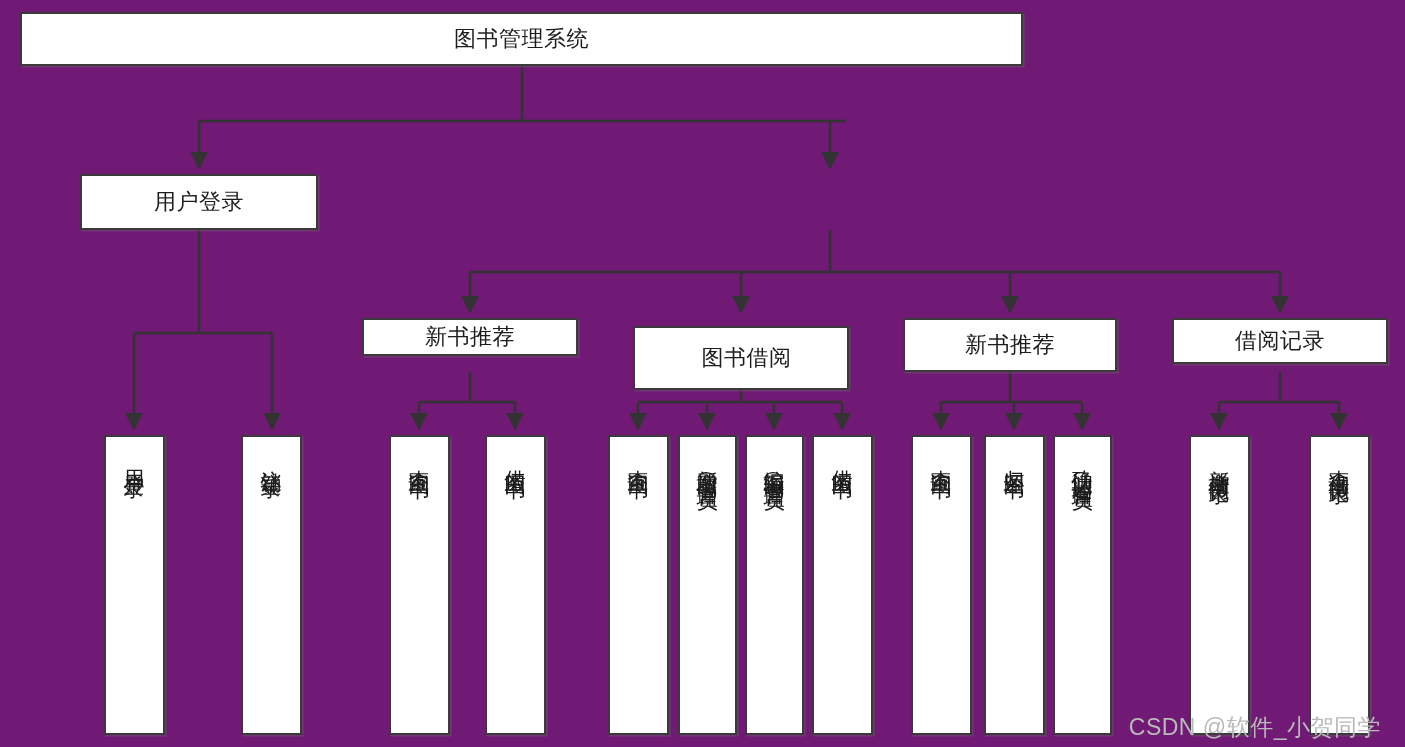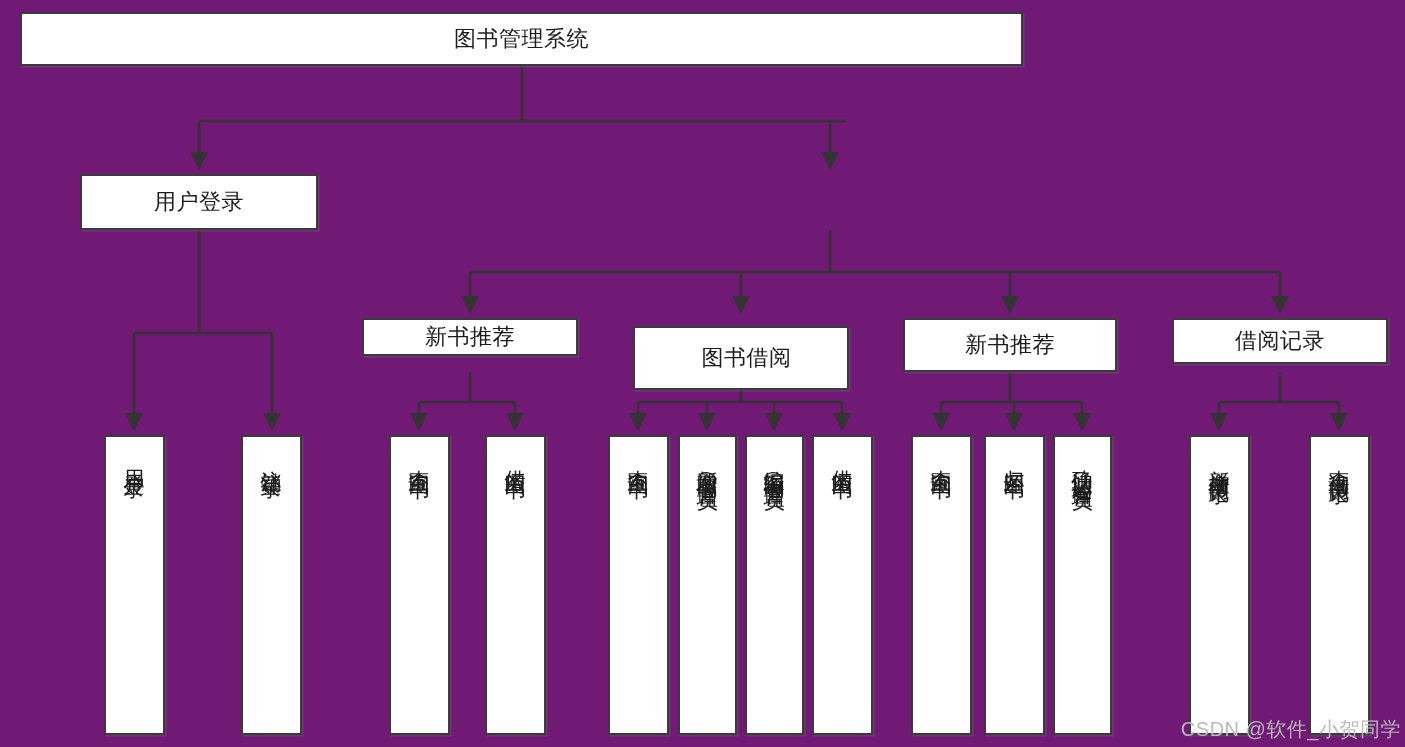--- a/index.html
+++ b/index.html
@@ -48,23 +48,23 @@
   .node.leaf .node-label {
     writing-mode: vertical-rl;
     text-orientation: upright;
     font-size: 21px;
     letter-spacing: 3px;
     line-height: 1.0;
     white-space: normal;
   }
   .watermark {
     position: absolute;
-    right: 4px;
+    right: 24px;
     bottom: 4px;
-    font-size: 20px;
+    font-size: 23px;
     color: #b9b9b9;
     letter-spacing: 0.5px;
     white-space: nowrap;
   }
 </style>
 </head>
 <body>
 
 <div id="canvas">
 

